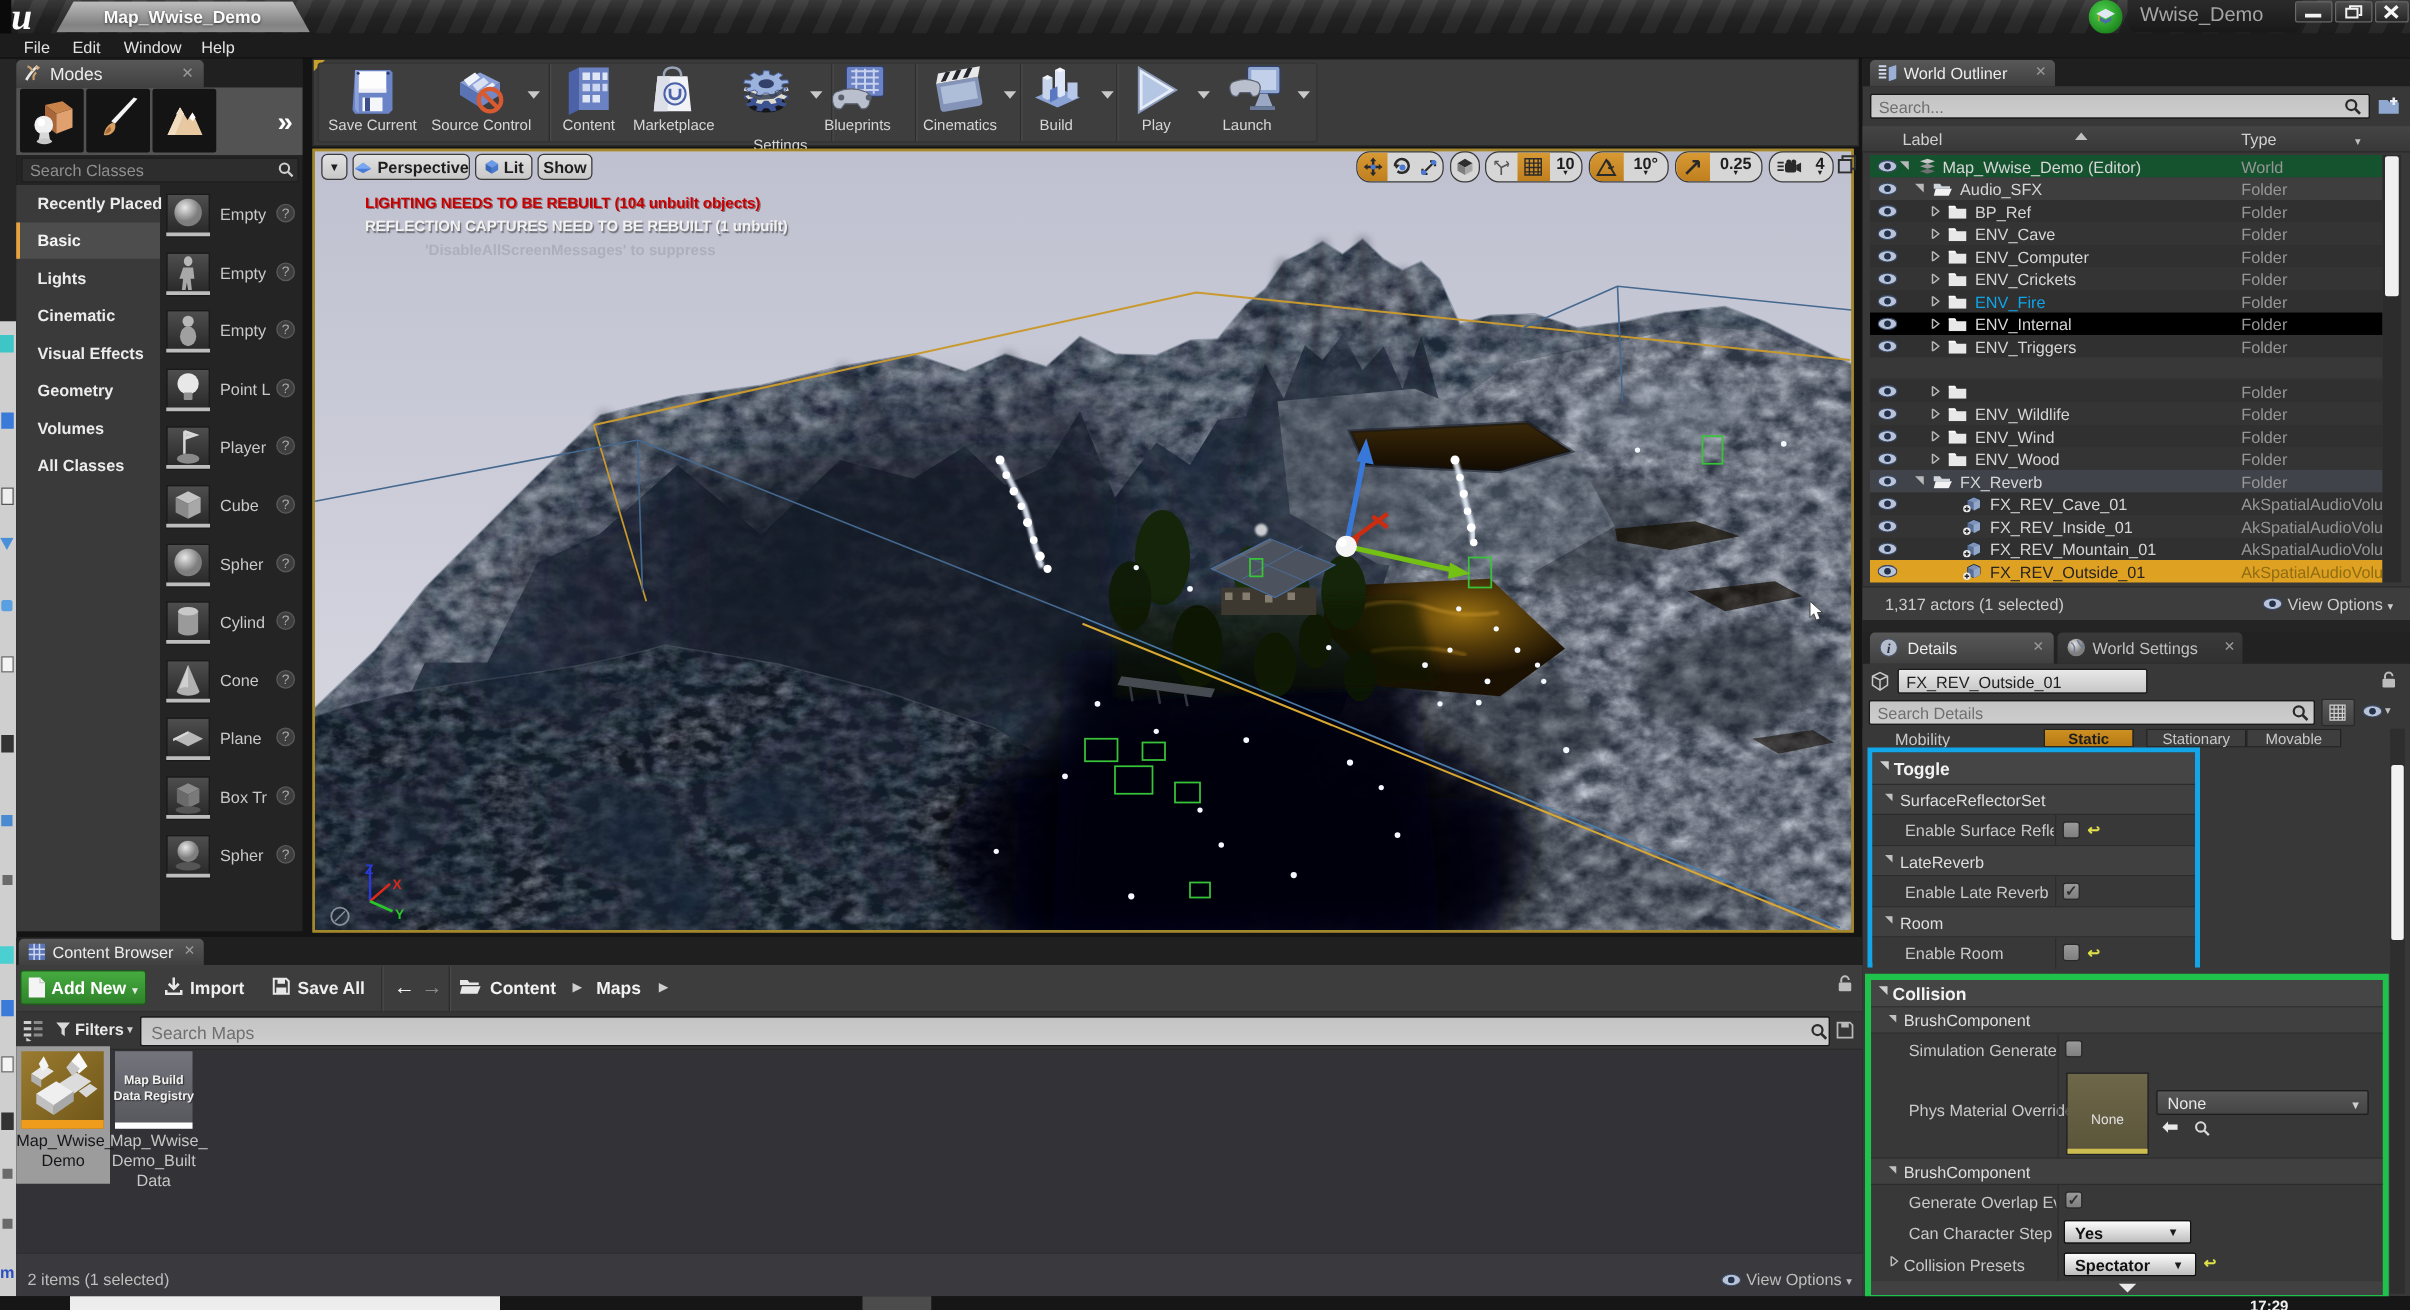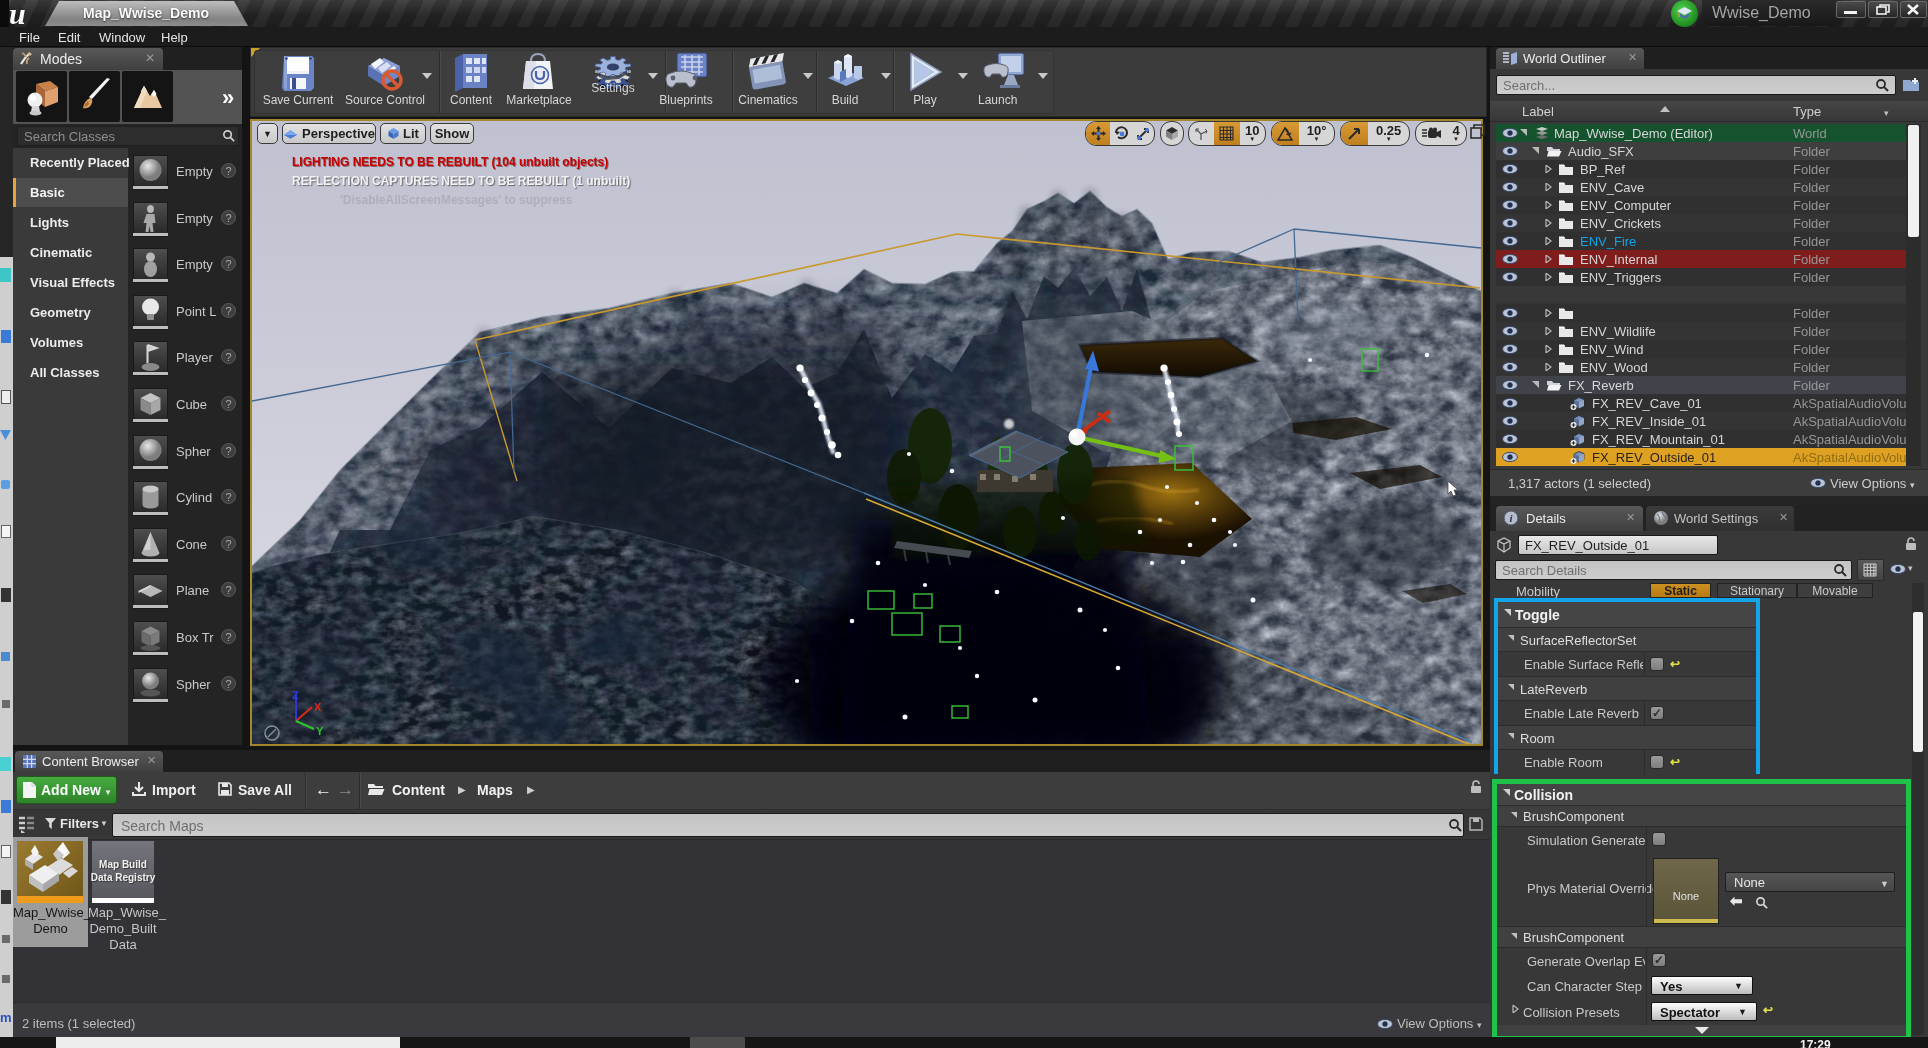--- a/index.html
+++ b/index.html
@@ -197,21 +197,21 @@
       <g transform="translate(21,16)">
         <ellipse cx="0" cy="16" rx="15" ry="7" fill="#15161c"></ellipse>
         <path d="M-2.3,-10.4 L2.3,-10.4 L2.8,-7.4 L6.0,-6.7 L9.7,-8.9 L13.3,-7.1 L10.3,-4.6 L12.0,-2.9 L17.2,-3.1 L18.0,-0.5 L12.9,0.3 L12.4,2.3 L16.6,4.0 L14.3,6.4 L9.5,5.1 L7.0,6.4 L8.3,9.3 L3.9,10.2 L1.7,7.5 L-1.7,7.5 L-3.9,10.2 L-8.3,9.3 L-7.0,6.4 L-9.5,5.1 L-14.3,6.4 L-16.6,4.0 L-12.4,2.3 L-12.9,0.3 L-18.0,-0.5 L-17.2,-3.1 L-12.0,-2.9 L-10.3,-4.6 L-13.3,-7.1 L-9.7,-8.9 L-6.0,-6.7 L-2.8,-7.4 Z" transform="translate(0,12)" fill="#3d5290"></path>
         <path d="M-2.3,-10.4 L2.3,-10.4 L2.8,-7.4 L6.0,-6.7 L9.7,-8.9 L13.3,-7.1 L10.3,-4.6 L12.0,-2.9 L17.2,-3.1 L18.0,-0.5 L12.9,0.3 L12.4,2.3 L16.6,4.0 L14.3,6.4 L9.5,5.1 L7.0,6.4 L8.3,9.3 L3.9,10.2 L1.7,7.5 L-1.7,7.5 L-3.9,10.2 L-8.3,9.3 L-7.0,6.4 L-9.5,5.1 L-14.3,6.4 L-16.6,4.0 L-12.4,2.3 L-12.9,0.3 L-18.0,-0.5 L-17.2,-3.1 L-12.0,-2.9 L-10.3,-4.6 L-13.3,-7.1 L-9.7,-8.9 L-6.0,-6.7 L-2.8,-7.4 Z" transform="translate(0,6)" fill="#dddcd2"></path>
         <path d="M-2.3,-10.4 L2.3,-10.4 L2.8,-7.4 L6.0,-6.7 L9.7,-8.9 L13.3,-7.1 L10.3,-4.6 L12.0,-2.9 L17.2,-3.1 L18.0,-0.5 L12.9,0.3 L12.4,2.3 L16.6,4.0 L14.3,6.4 L9.5,5.1 L7.0,6.4 L8.3,9.3 L3.9,10.2 L1.7,7.5 L-1.7,7.5 L-3.9,10.2 L-8.3,9.3 L-7.0,6.4 L-9.5,5.1 L-14.3,6.4 L-16.6,4.0 L-12.4,2.3 L-12.9,0.3 L-18.0,-0.5 L-17.2,-3.1 L-12.0,-2.9 L-10.3,-4.6 L-13.3,-7.1 L-9.7,-8.9 L-6.0,-6.7 L-2.8,-7.4 Z" fill="#9ab2dc"></path>
         <path d="M-2.3,-10.4 L2.3,-10.4 L2.8,-7.4 L6.0,-6.7 L9.7,-8.9 L13.3,-7.1 L10.3,-4.6 L12.0,-2.9 L17.2,-3.1 L18.0,-0.5 L12.9,0.3 L12.4,2.3 L16.6,4.0 L14.3,6.4 L9.5,5.1 L7.0,6.4 L8.3,9.3 L3.9,10.2 L1.7,7.5 L-1.7,7.5 L-3.9,10.2 L-8.3,9.3 L-7.0,6.4 L-9.5,5.1 L-14.3,6.4 L-16.6,4.0 L-12.4,2.3 L-12.9,0.3 L-18.0,-0.5 L-17.2,-3.1 L-12.0,-2.9 L-10.3,-4.6 L-13.3,-7.1 L-9.7,-8.9 L-6.0,-6.7 L-2.8,-7.4 Z" fill="none" stroke="#4a5f9e" stroke-width=".8"></path>
         <ellipse cx="0" cy="0" rx="6.2" ry="3.6" fill="#33406a"></ellipse>
         <path d="M-14,6 l8,3 12,-1 8,-5 v4 l-8,5 -12,1 -8,-3 z" fill="#2a3347" opacity=".8"></path>
       </g>
     </svg>
-<div class="ab txt" style="left:330px;top:34px;width:66px;text-align:center">Settings</div>
+<div class="ab txt" style="left:330px;top:62px;width:66px;text-align:right">Settings</div>
 <div class="ab" style="left:398px;top:26px;width:0;height:0;border-left:5px solid transparent;border-right:5px solid transparent;border-top:6px solid #c9c9c9"></div>
 <div class="sep" style="left:415px;top:4px;height:62px"></div>
 
 <svg class="ab" style="left:413px;top:4px" width="46" height="42" viewBox="0 0 46 42">
       <rect x="14" y="2" width="30" height="24" rx="2" fill="#6b82c4" stroke="#32406e"></rect>
       <path d="M18,6 h22 M18,11 h22 M18,16 h22 M18,21 h22 M22,4 v20 M29,4 v20 M36,4 v20" stroke="#c8d2ee" stroke-width="1.6"></path>
       <path d="M8,22 q-6,1 -5,8 q1,7 7,6 l3,-4 h10 l3,4 q6,1 7,-6 q1,-7 -5,-8 q-4,-2 -10,-2 t-10,2z" fill="#b9bfcc" stroke="#5a5f6e"></path>
       <circle cx="10" cy="27" r="2.4" fill="#5a5f6e"></circle>
       <circle cx="32" cy="27" r="2.4" fill="#5a5f6e"></circle>
     </svg>
@@ -855,21 +855,21 @@
     </svg>
     <svg style="position:absolute;left:48px;top:5px" width="8" height="8">
       <use href="#trir"></use>
     </svg>
     <svg style="position:absolute;left:62px;top:3px" width="16" height="12">
       <use href="#folderc"></use>
     </svg>
     <div style="position:absolute;left:84px;top:2px;color:#0ea5e9">ENV_Fire</div>
     <div class="otype" style="color:#969696">Folder</div>
   </div>
-<div class="orow" style="top:250px;background:#7f1d1d">
+<div class="orow" style="top:250px;background:#000000">
     <svg style="position:absolute;left:6px;top:4px" width="16" height="10">
       <use href="#eye"></use>
     </svg>
     <svg style="position:absolute;left:48px;top:5px" width="8" height="8">
       <use href="#trir"></use>
     </svg>
     <svg style="position:absolute;left:62px;top:3px" width="16" height="12">
       <use href="#folderc"></use>
     </svg>
     <div style="position:absolute;left:84px;top:2px;color:#d6d6d6">ENV_Internal</div>
@@ -1047,21 +1047,21 @@
 <svg class="ab" style="left:1863px;top:563px" width="14" height="14" viewBox="0 0 14 14">
     <path d="M1,1 h12 v12 h-12z M1,4.3 h12 M1,7.6 h12 M1,10.9 h12 M4.3,1 v12 M7.6,1 v12 M10.9,1 v12" stroke="#cfcfcf" stroke-width="1" fill="none"></path>
   </svg>
 <svg class="ab" style="left:1890px;top:564px" width="16" height="10">
     <use href="#eye"></use>
   </svg>
 <div class="ab" style="left:1908px;top:563px;color:#c0c0c0;font-size:9px">▾</div>
 
 <div class="ab" style="left:1490px;top:583px;width:438px;height:15px;background:#383838;overflow:hidden">
 <div class="ab" style="left:26px;top:1px;color:#c9c9c9;font-size:13px">Mobility</div>
-<div class="ab" style="left:160px;top:0;width:61px;height:15px;background:linear-gradient(#cd9022,#b87a12);border:1px solid #222;color:#1e1e1e;font-weight:bold;font-size:12px;text-align:center">Static</div>
+<div class="ab" style="left:145px;top:0;width:72px;height:15px;background:linear-gradient(#cd9022,#b87a12);border:1px solid #222;color:#1e1e1e;font-weight:bold;font-size:12px;text-align:center">Static</div>
 <div class="ab" style="left:227px;top:0;width:80px;height:15px;background:#3e3e3e;border:1px solid #222;color:#c9c9c9;font-size:12px;text-align:center"><span style="display:inline-block;width:62px;overflow:hidden">Stationary</span></div>
 <div class="ab" style="left:307px;top:0;width:76px;height:15px;background:#3e3e3e;border:1px solid #222;color:#c9c9c9;font-size:12px;text-align:center">Movable</div>
 </div>
 
 <div class="ab" style="left:1912px;top:583px;width:12px;height:452px;background:#2e2e2e"></div>
 <div class="ab" style="left:1913px;top:612px;width:10px;height:140px;background:#f2f2f2;border-radius:2px"></div>
 
 <div class="ab" style="left:1494px;top:598px;width:266px;height:176px;border:4px solid #12a5e8;background:#3a3a3a">
 <div class="ab" style="left:0;top:0;width:258px;height:26px;background:#454545;border-bottom:1px solid #2c2c2c"></div>
 <div class="ab" style="left:6px;top:7px;width:0;height:0;border-top:7px solid #cfcfcf;border-left:7px solid transparent"></div>

